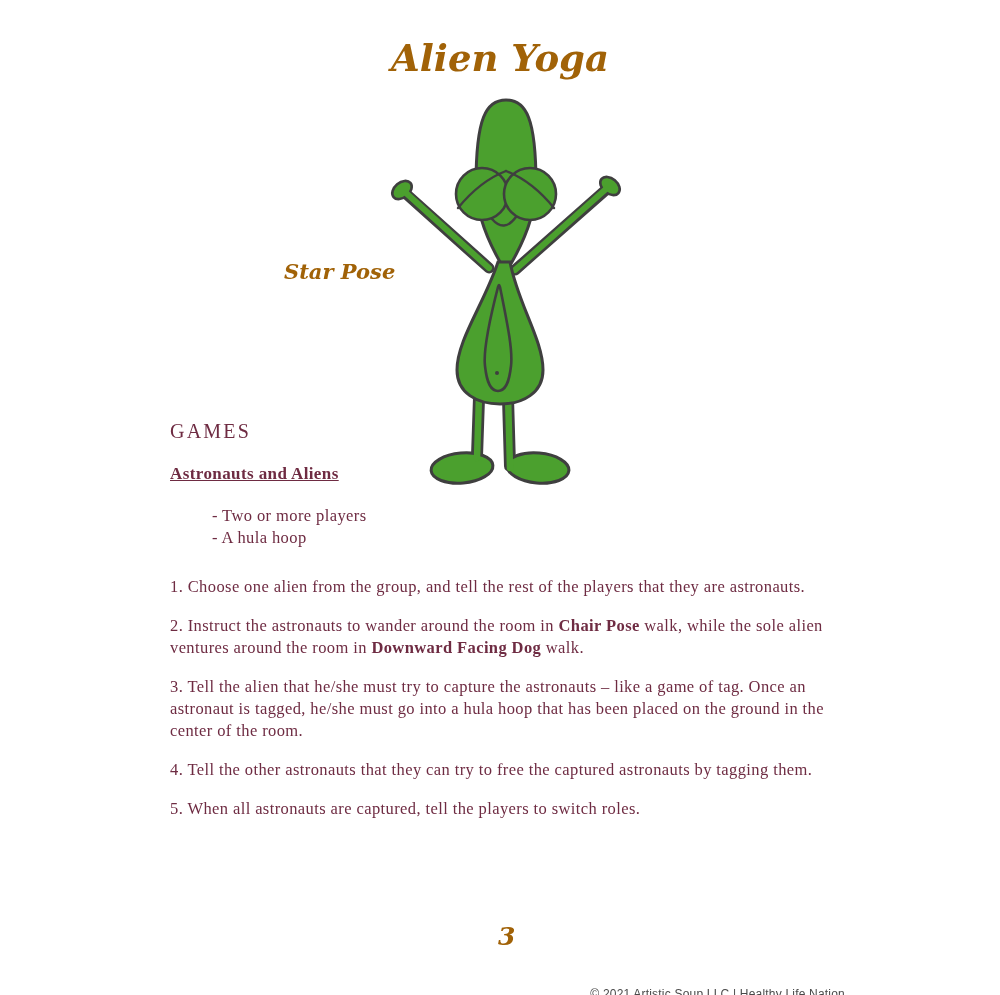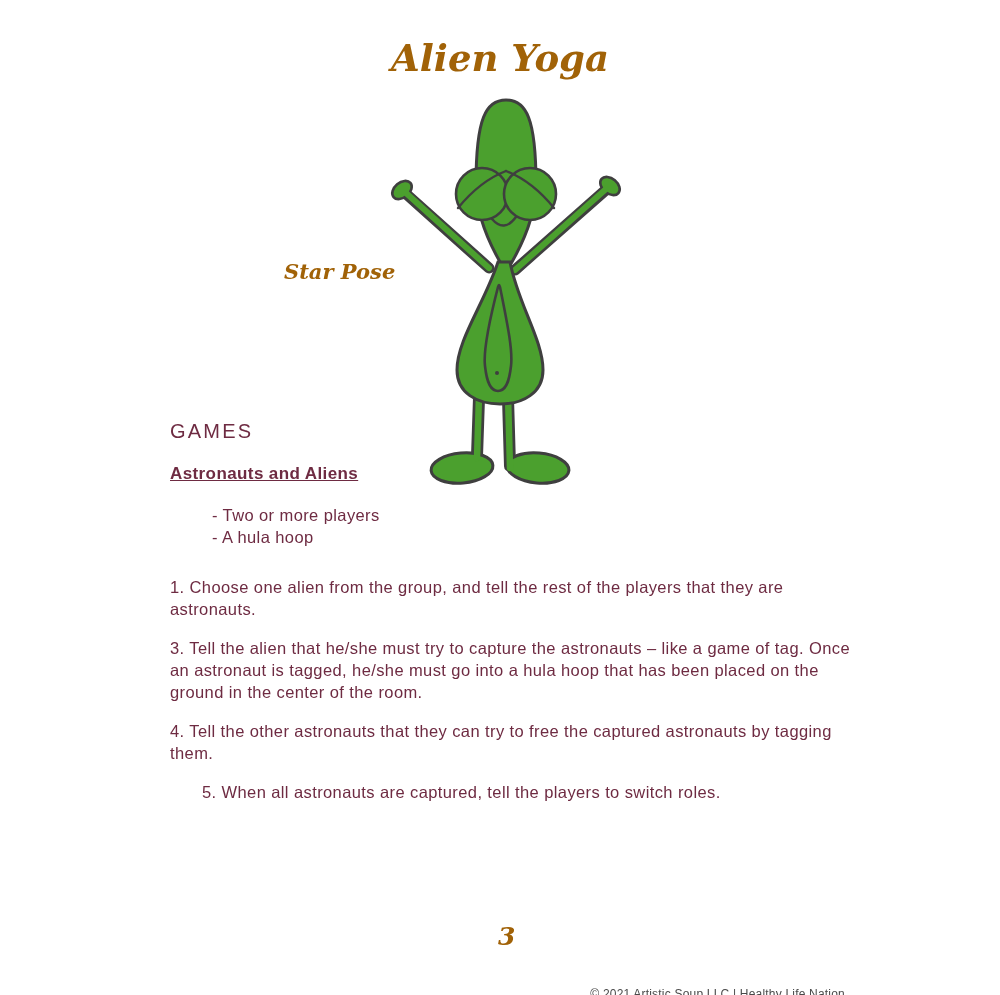--- a/index.html
+++ b/index.html
@@ -47,20 +47,21 @@
   }
   .alien-figure svg { width: 100%; height: 100%; display: block; }
 
   .content {
     position: absolute;
     left: 170px;
     top: 419px;
     width: 692px;
     color: #6e2b42;
     letter-spacing: 0.4px;
+    font-family: Liberation Serif, serif;
   }
 
   .games-heading {
     font-size: 20px;
     font-weight: 400;
     letter-spacing: 2.2px;
     margin: 0 0 20px 0;
     line-height: 24px;
   }
 
@@ -85,21 +86,21 @@
     padding: 0 0 0 42px;
     font-size: 16.5px;
     line-height: 21.5px;
   }
 
   .step {
     font-size: 16.5px;
     line-height: 22px;
     margin: 0 0 17px 0;
   }
-  .step:last-child { margin-bottom: 0; margin-left: 32px; }
+  .step:last-child { margin-bottom: 0; }
   .b { font-weight: 700; }
 
   .page-number {
     position: absolute;
     left: 498px;
     top: 922px;
     font-size: 25px;
   }
 
   .copyright {
@@ -162,20 +163,21 @@
     <h3 class="game-title">Astronauts and Aliens</h3>
 
     <ul class="needs-list">
       <li>- Two or more players</li>
       <li>- A hula hoop</li>
     </ul>
 
 
     <p class="step"><span>1. Choose one alien from the group, and tell the rest of the players that they are astronauts.</span></p>
 
+    <p class="step"><span>2. Instruct the astronauts to wander around the room in </span><span class="b">Chair Pose</span><span> walk, while the sole alien ventures around the room in </span><span class="b">Downward Facing Dog</span><span> walk.</span></p>
 
     <p class="step"><span>3. Tell the alien that he/she must try to capture the astronauts – like a game of tag. Once an astronaut is tagged, he/she must go into a hula hoop that has been placed on the ground in the center of the room.</span></p>
 
     <p class="step"><span>4. Tell the other astronauts that they can try to free the captured astronauts by tagging them.</span></p>
 
     <p class="step"><span>5. When all astronauts are captured, tell the players to switch roles.</span></p>
   </div>
 
   <div class="page-number script">3</div>
 

